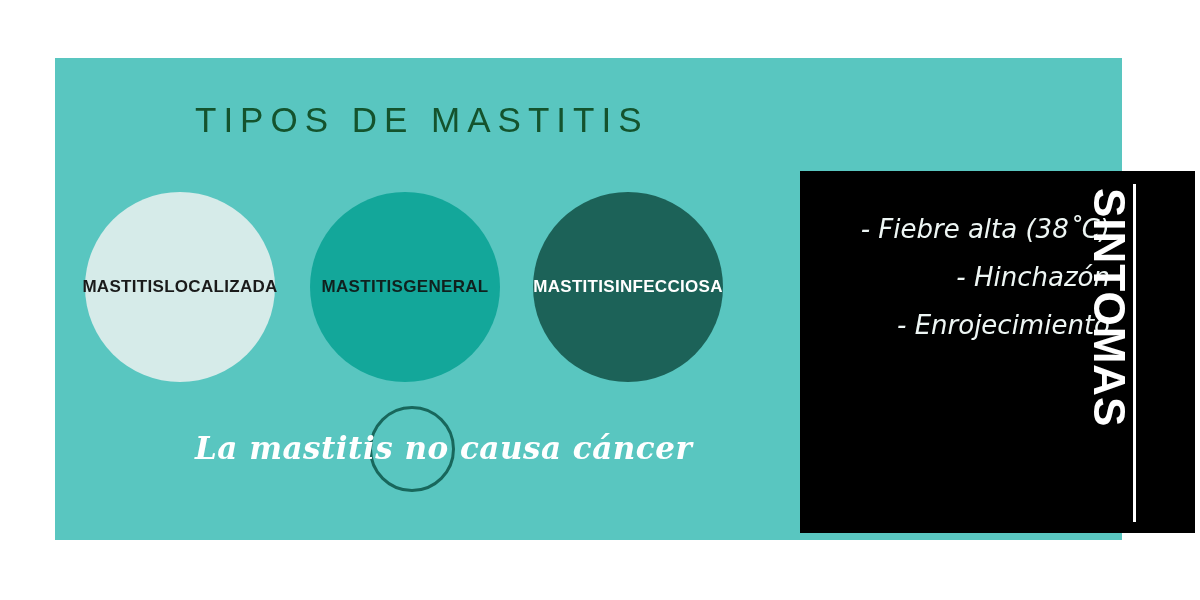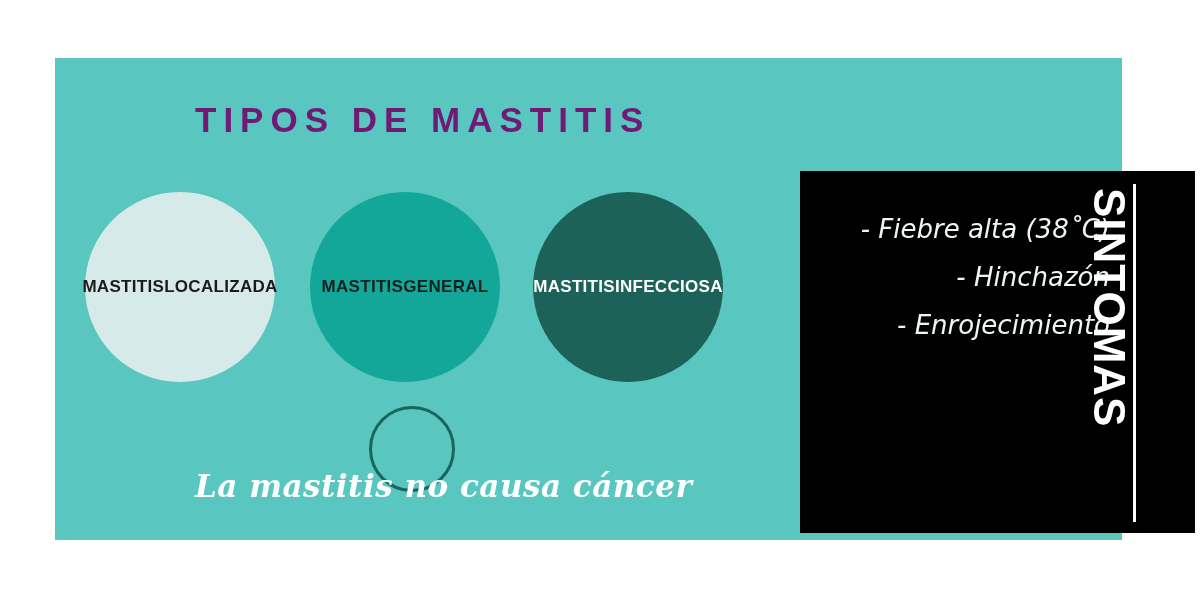--- a/index.html
+++ b/index.html
@@ -24,22 +24,22 @@
     height: 482px;
     background: #59c6c0;
   }
 
   
   #title {
     position: absolute;
     left: 140px;     
     top: 42px;       
     font-size: 35px;
-    font-weight: bold;
-    color: #701a75;
+    font-weight: normal;
+    color: #14532d;
     letter-spacing: 7px;
     line-height: 40px;
     white-space: nowrap;
   }
 
   
   .circle {
     position: absolute;
     width: 190px;
     height: 190px;
@@ -76,21 +76,20 @@
     width: 420px;
     text-align: center;
     font-family: "DejaVu Serif", serif;
     font-style: italic;
     font-size: 31px;
     font-weight: bold;
     color: #ffffff;
     line-height: 46px;
     white-space: nowrap;
     letter-spacing: 0.5px;
-    margin-top: 38px;
   }
 
   
   #symptoms-panel {
     position: absolute;
     left: 745px;
     top: 113px;
     width: 395px;
     height: 362px;
     background: #000000;

